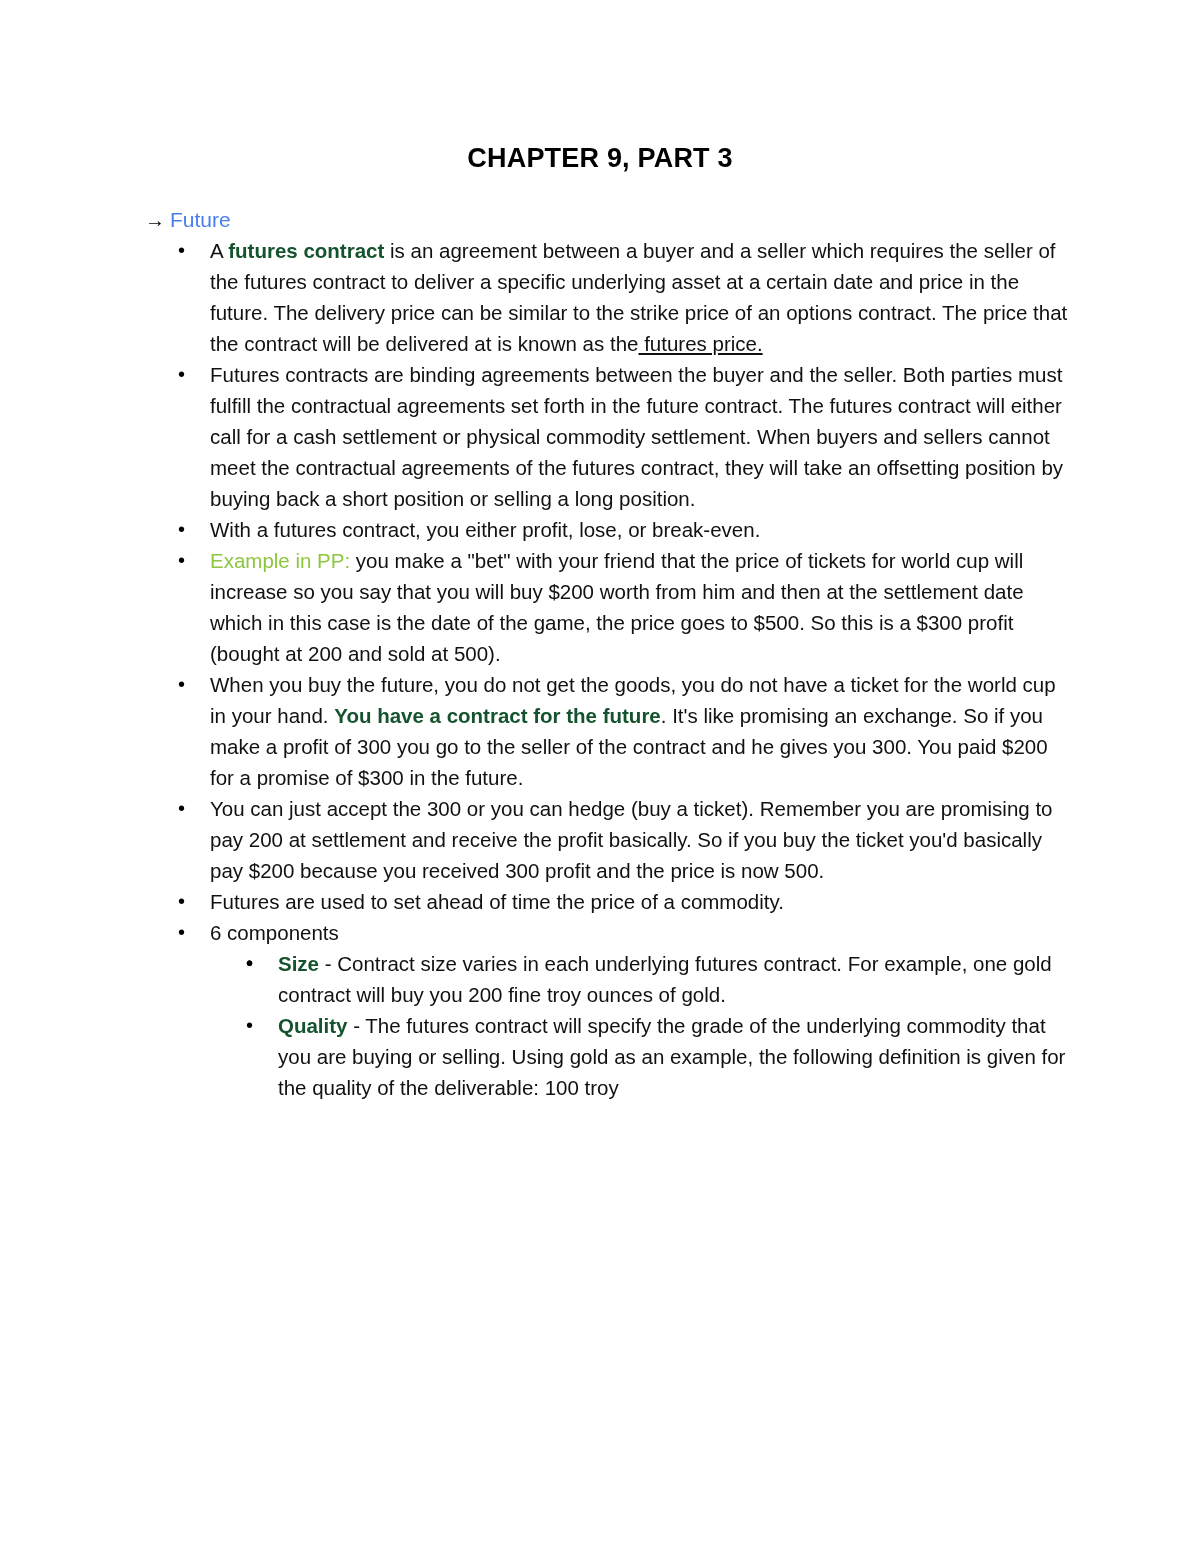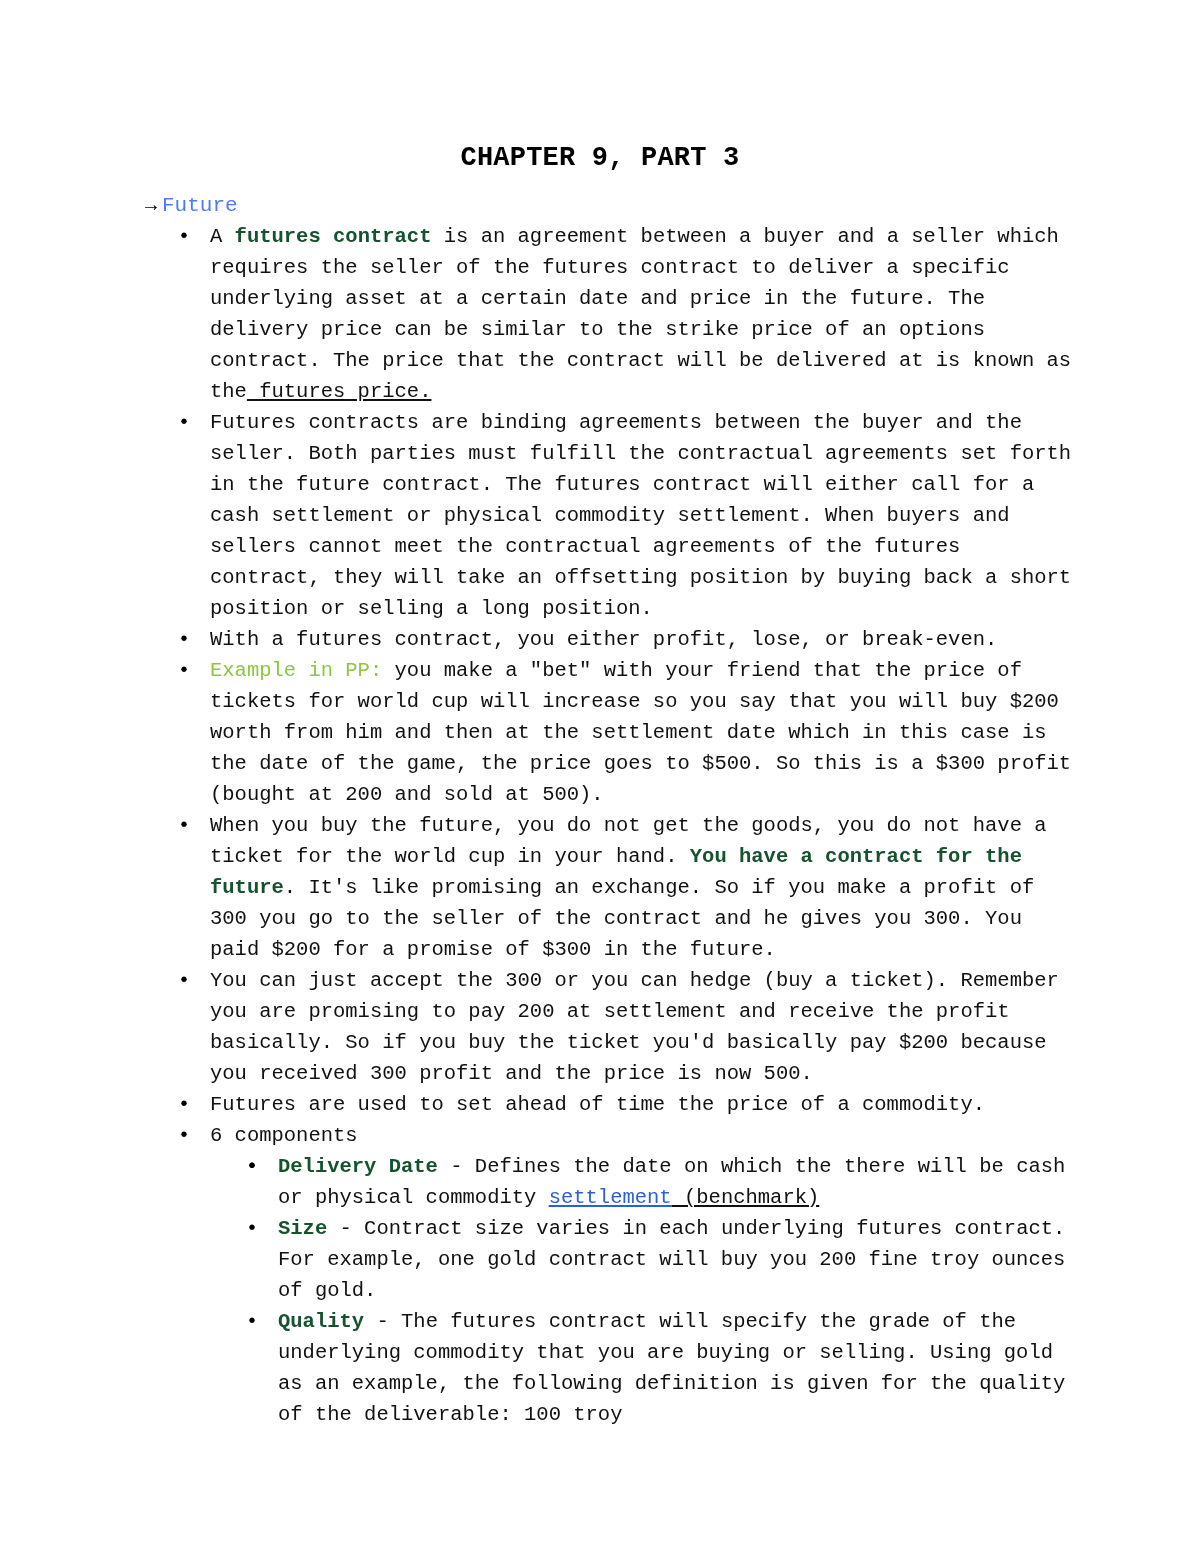--- a/index.html
+++ b/index.html
@@ -5,38 +5,38 @@
   html, body {
     margin: 0;
     padding: 0;
     background: #ffffff;
   }
   .page {
     position: relative;
     width: 1200px;
     height: 1553px;
     background: #ffffff;
-    font-family: Liberation Mono, monospace;
+    font-family: Liberation Sans, sans-serif;
     color: #000000;
     overflow: hidden;
   }
   .doc-title {
     position: absolute;
     top: 143px;
     left: 0;
     width: 1200px;
     text-align: center;
     font-size: 27px;
     font-weight: bold;
     letter-spacing: 0.2px;
     color: #000000;
   }
   .body-block {
     position: absolute;
-    top: 191px;
+    top: 205px;
     left: 145px;
     width: 930px;
   }
   .heading-row {
     display: block;
     font-size: 21px;
     line-height: 30px;
     white-space: nowrap;
   }
   .arrow-glyph {
@@ -111,21 +111,21 @@
     <ul class="lvl1" id="root-list">
         <li><span class="dot">•</span><span><span class="seg">A </span><span class="b">futures contract</span><span class="seg"> is an agreement between a buyer and a seller which requires the seller of the futures contract to deliver a specific underlying asset at a certain date and price in the future. The delivery price can be similar to the strike price of an options contract. The price that the contract will be delivered at is known as the</span><span class="u"> futures price.</span></span></li>
         <li><span class="dot">•</span><span><span class="seg">Futures contracts are binding agreements between the buyer and the seller. Both parties must fulfill the contractual agreements set forth in the future contract. The futures contract will either call for a cash settlement or physical commodity settlement. When buyers and sellers cannot meet the contractual agreements of the futures contract, they will take an offsetting position by buying back a short position or selling a long position.</span></span></li>
         <li><span class="dot">•</span><span><span class="seg">With a futures contract, you either profit, lose, or break-even.</span></span></li>
         <li><span class="dot">•</span><span><span class="green">Example in PP:</span><span class="seg"> you make a "bet" with your friend that the price of tickets for world cup will increase so you say that you will buy $200 worth from him and then at the settlement date which in this case is the date of the game, the price goes to $500. So this is a $300 profit (bought at 200 and sold at 500).</span></span></li>
         <li><span class="dot">•</span><span><span class="seg">When you buy the future, you do not get the goods, you do not have a ticket for the world cup in your hand. </span><span class="b">You have a contract for the future</span><span class="seg">. It's like promising an exchange. So if you make a profit of 300 you go to the seller of the contract and he gives you 300. You paid $200 for a promise of $300 in the future.</span></span></li>
         <li><span class="dot">•</span><span><span class="seg">You can just accept the 300 or you can hedge (buy a ticket).  Remember you are promising to pay 200 at settlement and receive the profit basically. So if you buy the ticket you'd basically pay $200 because you received 300 profit and the price is now 500.</span></span></li>
         <li><span class="dot">•</span><span><span class="seg">Futures are used to set ahead of time the price of a commodity.</span></span></li>
         <li><span class="dot">•</span><span><span class="seg">6 components</span></span><ul class="lvl2">
             <li><span class="dot">•</span></li>
-            <li><span class="dot">•</span><span><span class="b">Delivery Date</span><span class="seg"> - Defines the date on which the there will be cash or physical commodity </span><span class="link">settlement</span><span class="u"> (benchmark)</span></span></li>
+            <li><span class="dot">•</span></li>
             <li><span class="dot">•</span><span><span class="b">Size</span><span class="seg"> - Contract size varies in each underlying futures contract. For example, one gold contract will buy you 200 fine troy ounces of gold.</span></span></li>
             <li><span class="dot">•</span><span><span class="b">Quality</span><span class="seg"> - The futures contract will specify the grade of the underlying commodity that you are buying or selling. Using gold as an example, the following definition is given for the quality of the deliverable: 100 troy</span></span></li>
           </ul></li>
       </ul>
 
   </div>
 
 </div>
 
 </body></html>

